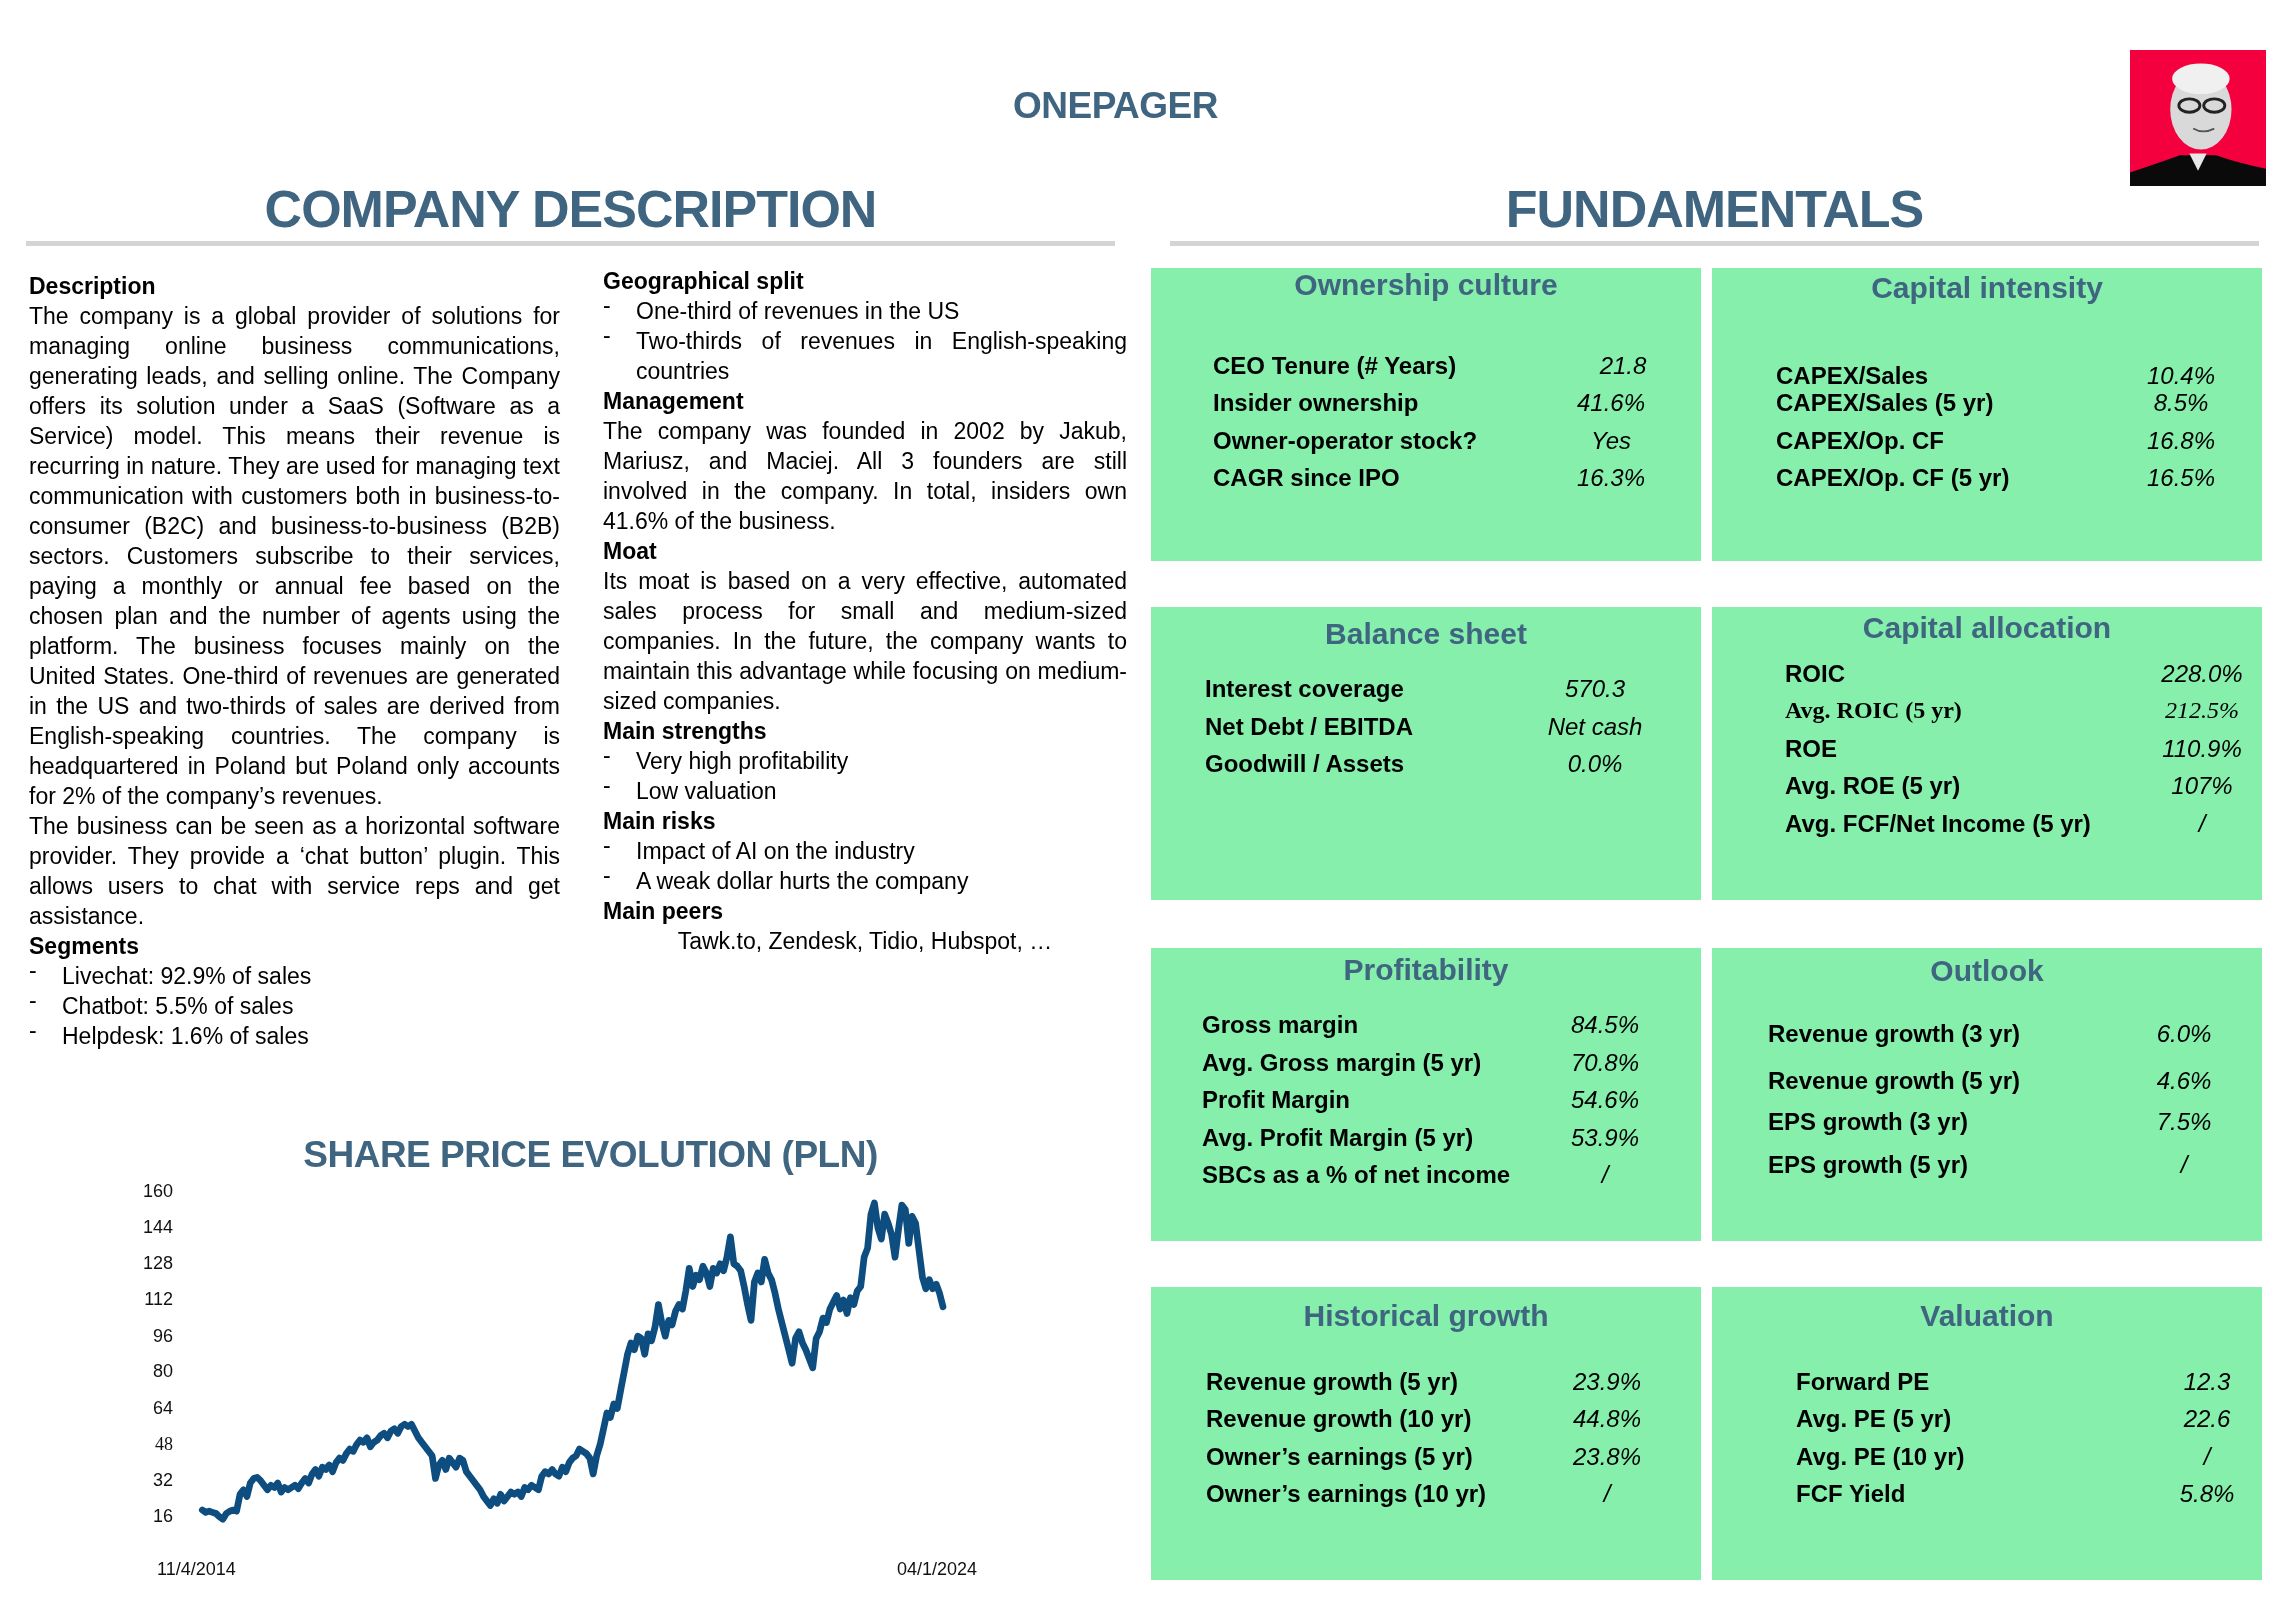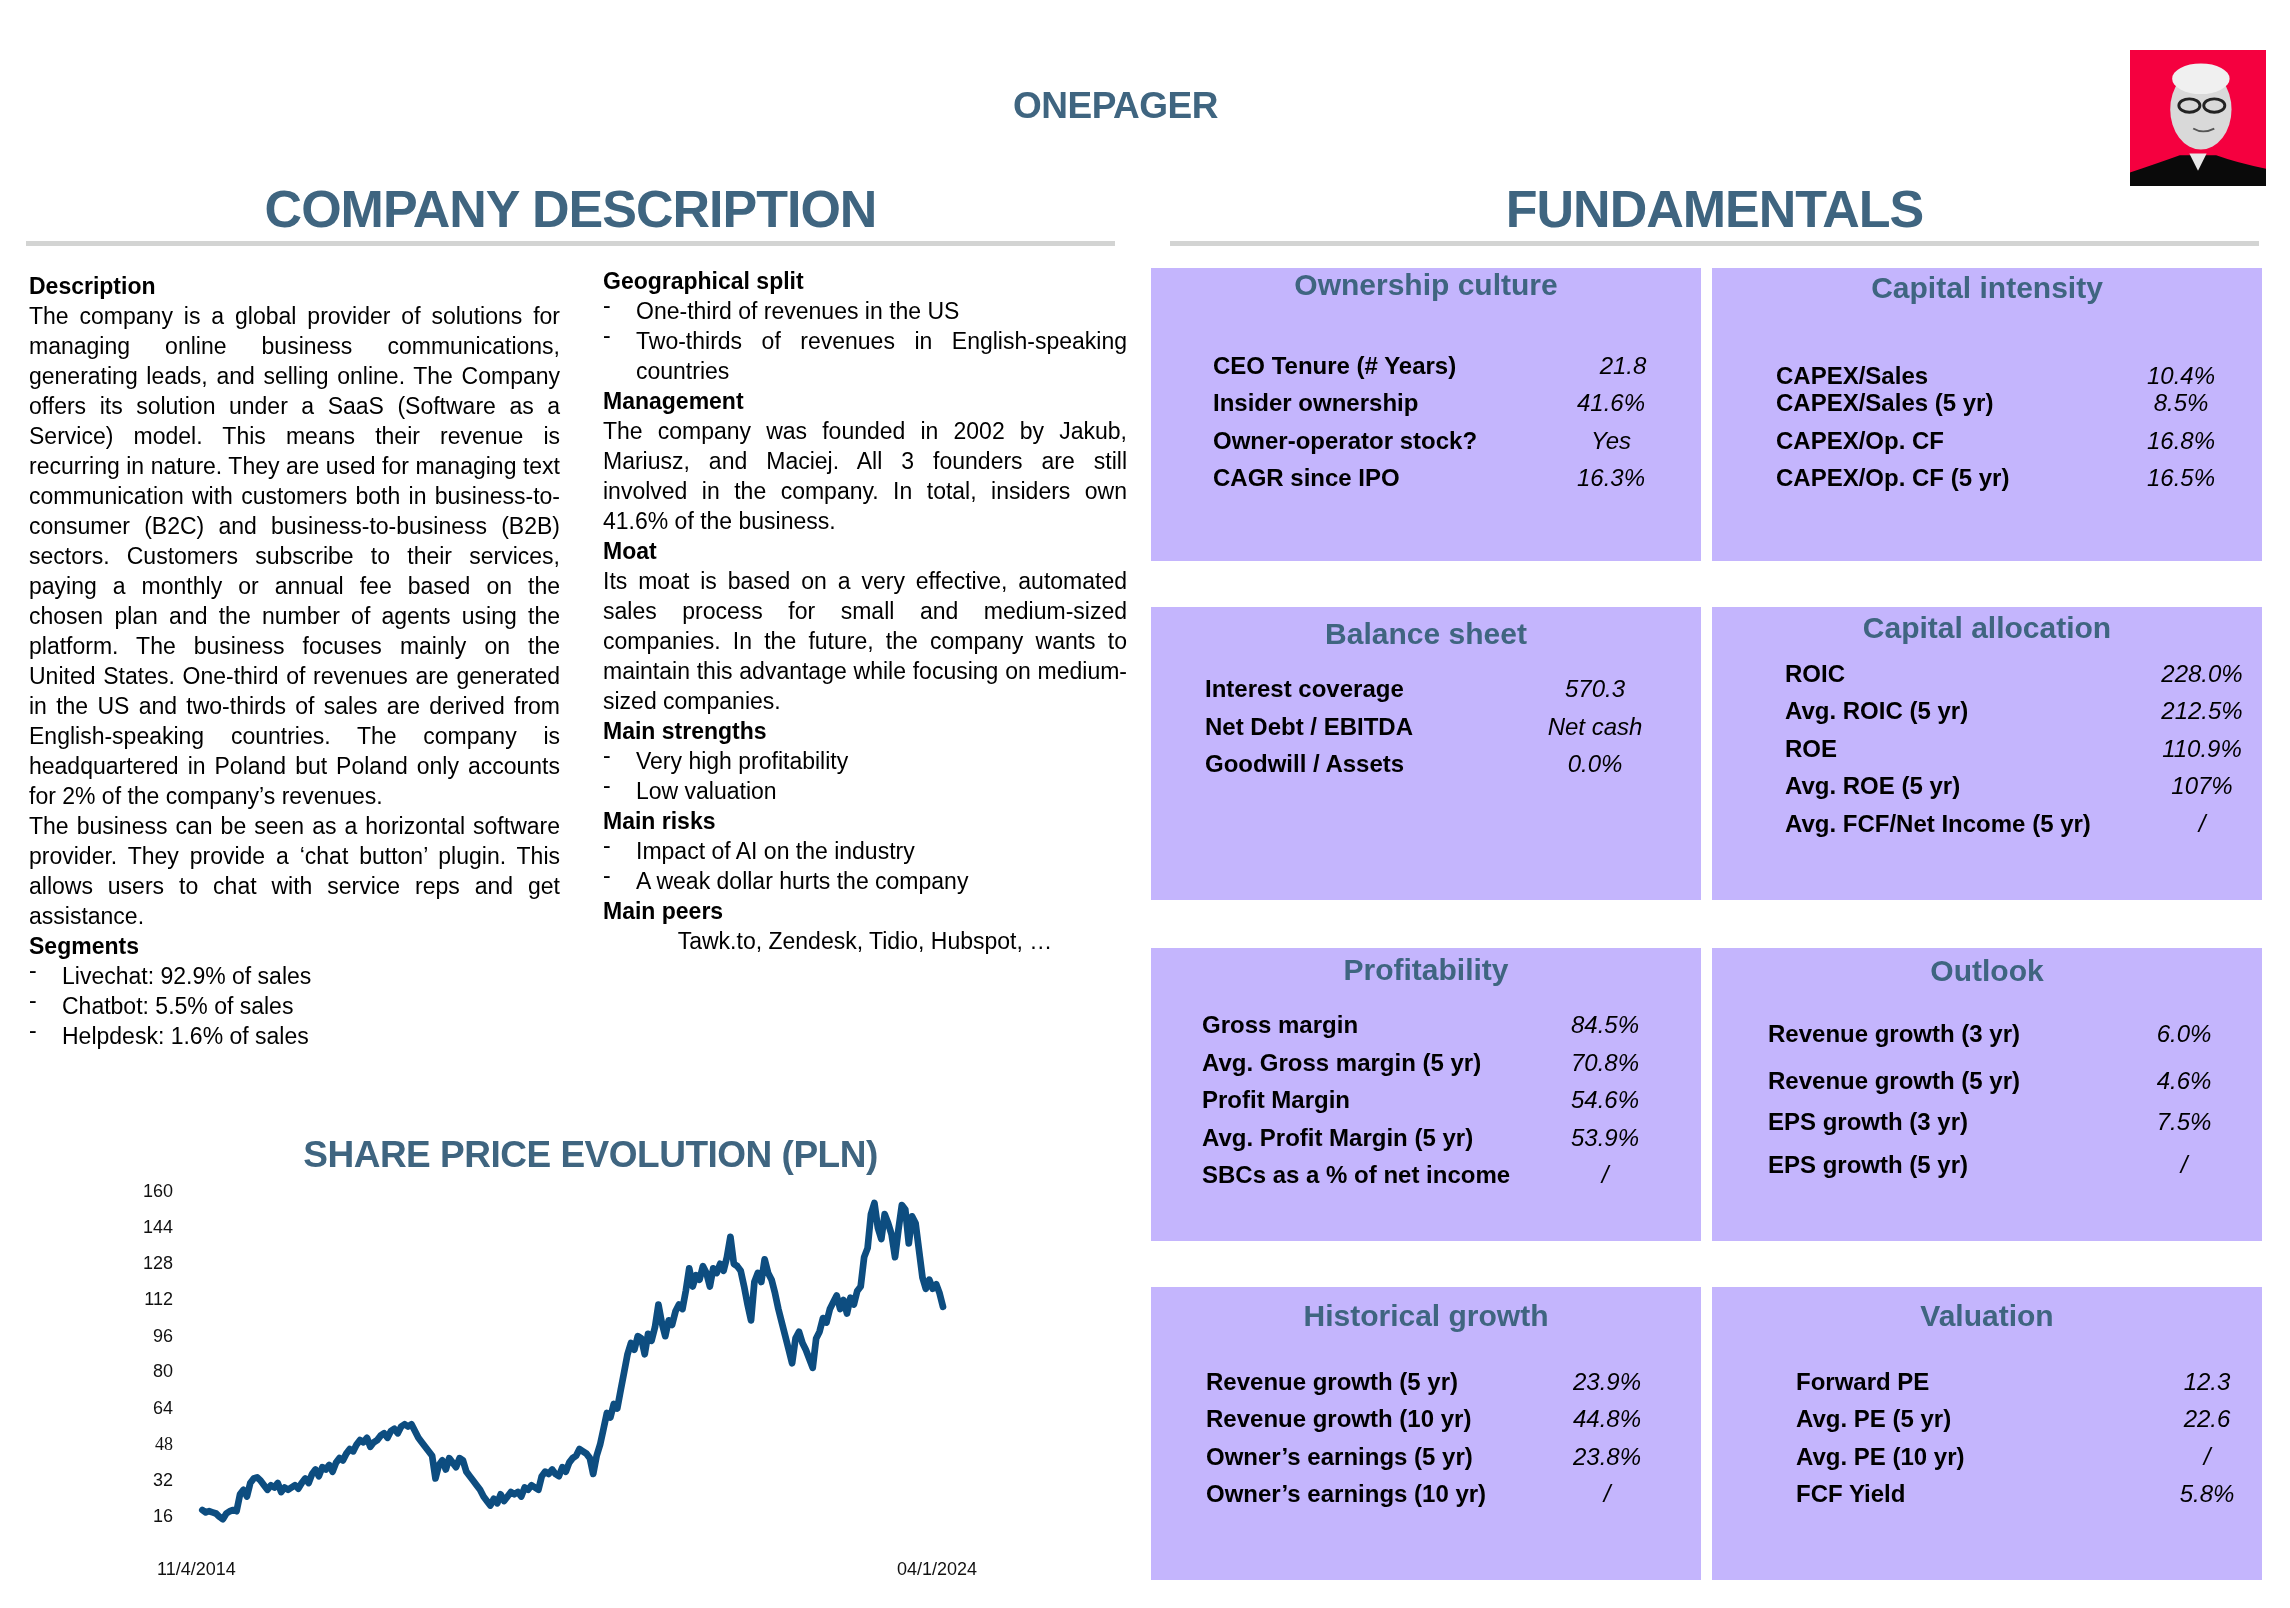--- a/index.html
+++ b/index.html
@@ -10,21 +10,21 @@
                 font-size: 37px; font-weight: bold; color: #3f6580; letter-spacing: -0.5px; }
   .portrait { left: 2130px; top: 50px; width: 136px; height: 136px; background: #f5003f; overflow: hidden; }
   .section-h { font-size: 52px; font-weight: bold; color: #3f6580; text-align: center; letter-spacing: -1px; }
   .rule { height: 4.8px; background: #d3d4d3; }
   .col { font-size: 23px; line-height: 30px; text-align: justify; }
   .col .h { font-weight: bold; text-align: left; }
   .col p { margin: 0; }
   .col ul { margin: 0; padding: 0; list-style: none; }
   .col li { position: relative; padding-left: 33px; text-align: justify; }
   .col li .dash { position: absolute; left: 0; top: -5.8px; }
-  .panel { background: #c4b5fd; width: 550px; height: 293px; }
+  .panel { background: #86efac; width: 550px; height: 293px; }
   .panel .ph { position: absolute; left: 0; right: 0; text-align: center;
                font-size: 30px; font-weight: bold; color: #3f6580; }
   .panel .row { position: absolute; font-size: 24px; height: 29px; line-height: 29px; }
   .panel .lbl { position: absolute; font-weight: bold; white-space: nowrap; }
   .panel .val { position: absolute; font-style: italic; text-align: center; width: 154px; white-space: nowrap; }
   .chart-title { left: 192px; width: 797px; top: 1134px; text-align: center;
                  font-size: 37px; font-weight: bold; color: #3f6580; letter-spacing: -0.5px; }
   .ytick { position: absolute; width: 58px; text-align: right; font-size: 18px; color: #111; }
   .xtick { position: absolute; font-size: 18px; color: #111; }
 </style>
@@ -161,21 +161,21 @@
       <span class="val" style="left:367px">0.0%</span>
     </div>
 </div>
 
 <div class="abs panel" style="left:1712px; top:607px;">
   <div class="ph" style="top:3.8px;">Capital allocation</div>
   <div class="row" style="top:52px; left:0; right:0;">
       <span class="lbl" style="left:73px">ROIC</span>
       <span class="val" style="left:413px">228.0%</span>
     </div>
-  <div class="row" style="top:89px; left:0; right:0;">
+  <div class="row" style="top:89px; left:0; right:0;font-family:Liberation Serif, serif;">
       <span class="lbl" style="left:73px">Avg. ROIC (5 yr)</span>
       <span class="val" style="left:413px">212.5%</span>
     </div>
   <div class="row" style="top:127px; left:0; right:0;">
       <span class="lbl" style="left:73px">ROE</span>
       <span class="val" style="left:413px">110.9%</span>
     </div>
   <div class="row" style="top:164px; left:0; right:0;">
       <span class="lbl" style="left:73px">Avg. ROE (5 yr)</span>
       <span class="val" style="left:413px">107%</span>

